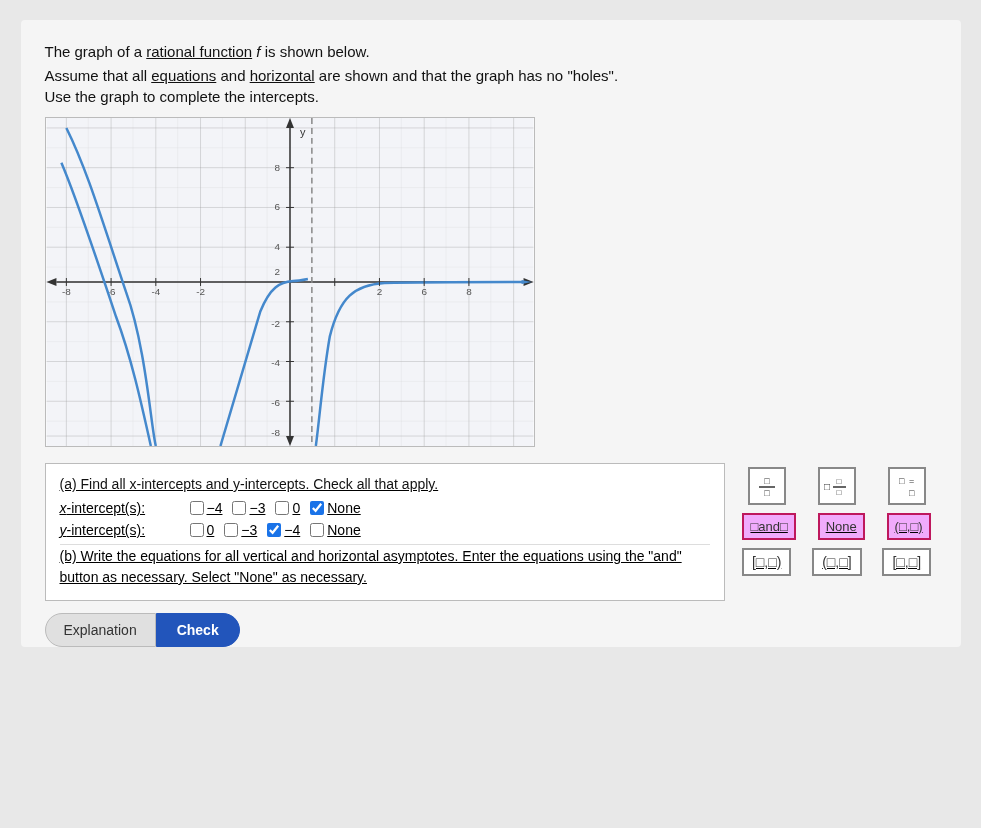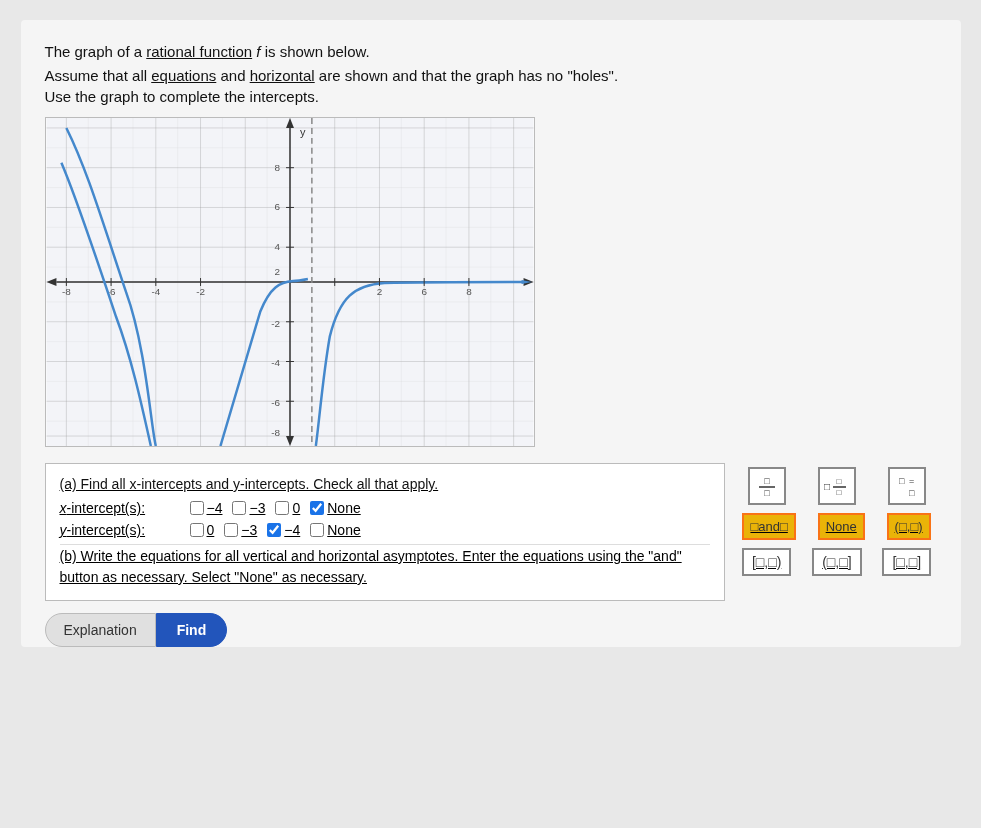--- a/index.html
+++ b/index.html
@@ -123,24 +123,24 @@
       height: 38px;
       display: flex;
       align-items: center;
       justify-content: center;
       cursor: pointer;
       background: #fff;
     }
     .math-sym-text {
       font-size: 13px;
       color: #333;
-      border: 2px solid #f97316;
+      border: 2px solid #be185d;
       padding: 4px 6px;
       cursor: pointer;
-      background: #eab308;
+      background: #f0abfc;
       white-space: nowrap;
     }
     .bracket-row {
       display: flex;
       align-items: center;
       justify-content: space-around;
       gap: 10px;
     }
     .bracket-item {
       border: 2px solid #888;
@@ -399,15 +399,15 @@
       <div class="bracket-row">
         <div class="bracket-item">[□,□)</div>
         <div class="bracket-item">(□,□]</div>
         <div class="bracket-item">[□,□]</div>
       </div>
     </div>
   </div>
 
   <div class="bottom-buttons">
     <button class="btn-explanation">Explanation</button>
-    <button class="btn-check">Find</button>
+    <button class="btn-check">Check</button>
   </div>
 </div>
 
 </body></html>

